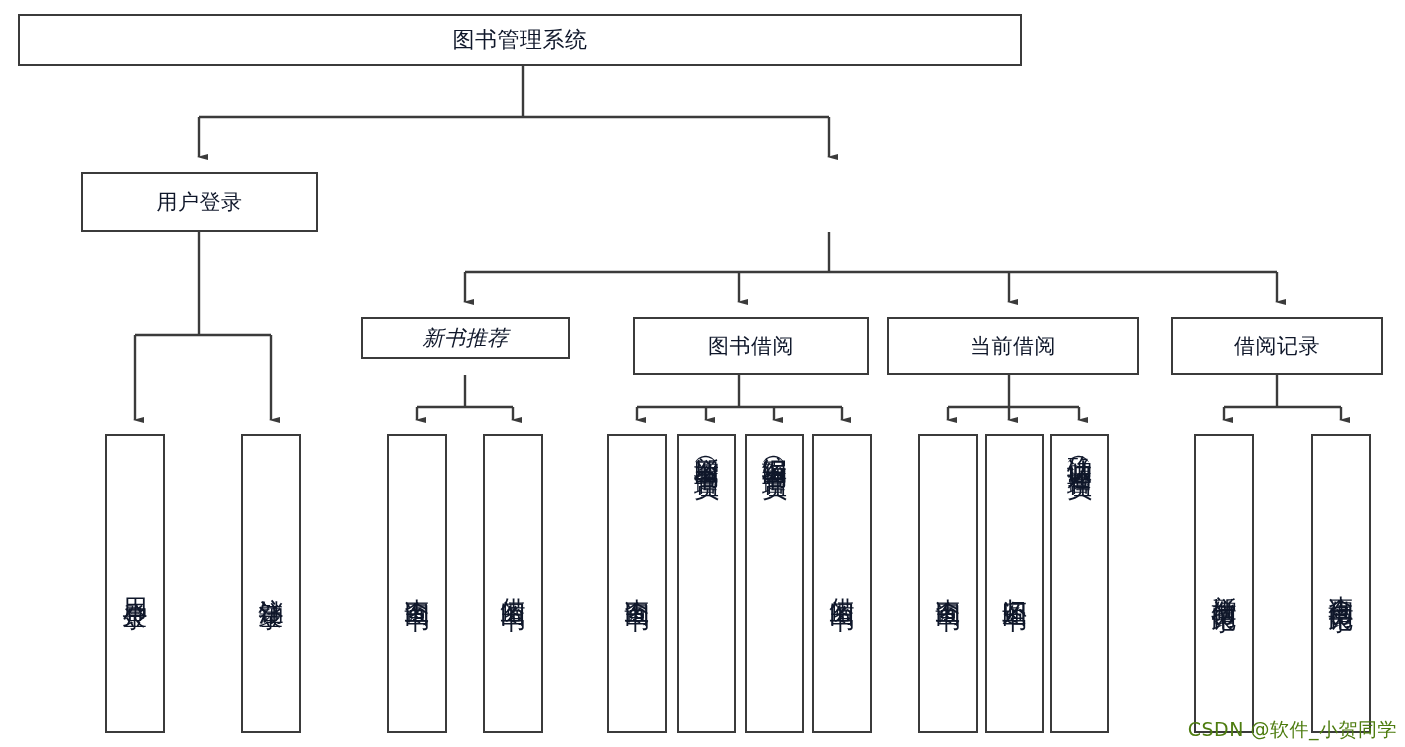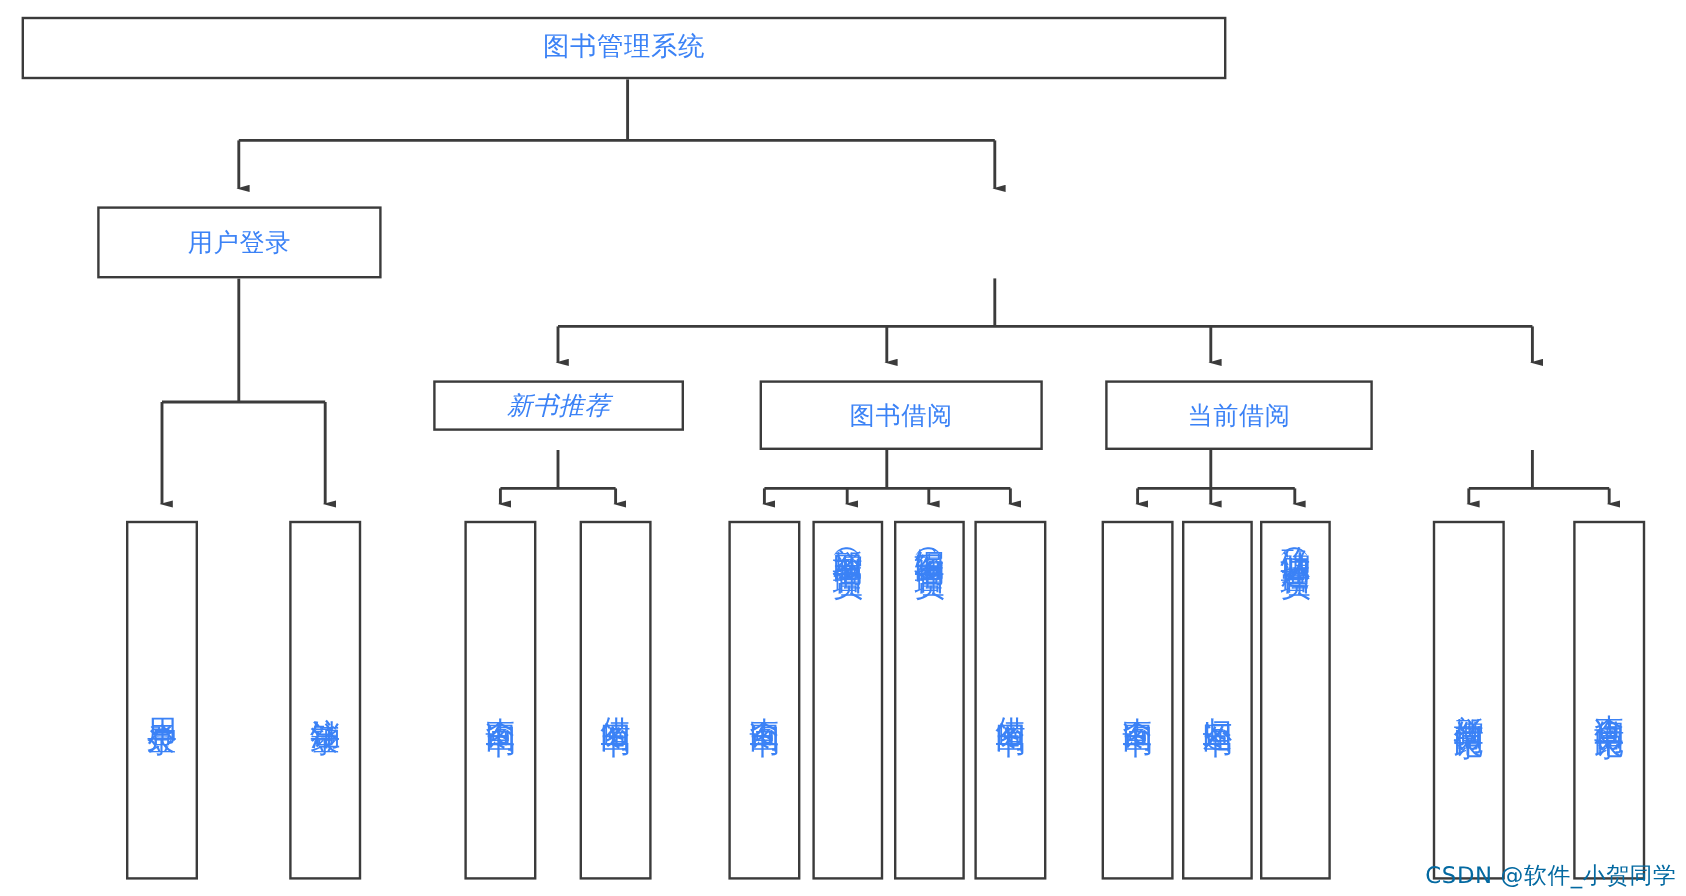--- a/index.html
+++ b/index.html
@@ -16,21 +16,21 @@
     pointer-events:none;
   }
   .node{
     position:absolute;
     box-sizing:border-box;
     border:2px solid #3b3b3b;
     background:#ffffff;
     display:flex;
     align-items:center;
     justify-content:center;
-    color:#3b82f6;
+    color:#0f172a;
   }
   .node .label{
     display:block;
     text-align:center;
     line-height:1.18;
     letter-spacing:0.5px;
   }
   
   .h-node .label{
     font-size:21px;
@@ -51,21 +51,21 @@
     letter-spacing:3px;
     white-space:nowrap;
     -webkit-text-orientation:upright;
   }
   .v-node.mid{align-items:center;}
   .v-node.top{align-items:flex-start;}
   .watermark{
     position:absolute;
     right:8px;bottom:4px;
     font-size:19px;
-    color:#0369a1;
+    color:#4d7c0f;
     white-space:nowrap;
     letter-spacing:0.5px;
   }
 </style>
 </head>
 <body>
 
 <div id="canvas">
 
   <svg id="wires" viewBox="0 0 1405 747">
@@ -125,22 +125,25 @@
   <div class="node h-node" style="left:81px;top:172px;width:237px;height:60px;">
     <span class="label">用户登录</span>
   </div>
 
   <div class="node h-node" style="left:361px;top:317px;width:209px;height:42px;font-style:italic;">
     <span class="label">新书推荐</span>
   </div>
   <div class="node h-node" style="left:633px;top:317px;width:236px;height:58px;">
     <span class="label">图书借阅</span>
   </div>
-  <div class="node h-node" style="left:921px;top:317px;width:223px;height:58px;">
+  <div class="node h-node" style="left:887px;top:317px;width:252px;height:58px;">
     <span class="label">当前借阅</span>
+  </div>
+  <div class="node h-node" style="left:1171px;top:317px;width:212px;height:58px;">
+    <span class="label">借阅记录</span>
   </div>
 
   <div class="node v-node mid" style="left:105px;top:434px;width:60px;height:299px;">
     <span class="label">用户登录</span>
   </div>
   <div class="node v-node mid" style="left:241px;top:434px;width:60px;height:299px;">
     <span class="label">注销登录</span>
   </div>
 
   <div class="node v-node mid" style="left:387px;top:434px;width:60px;height:299px;">

